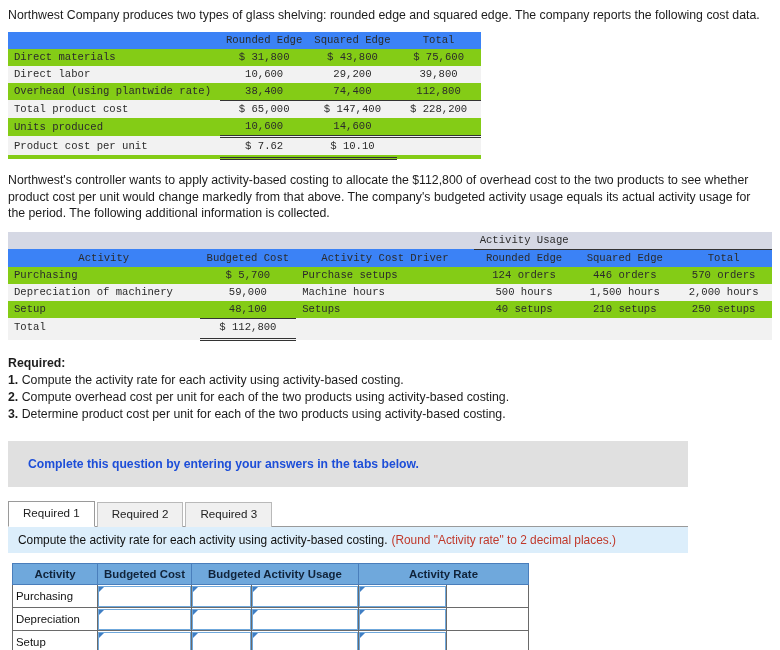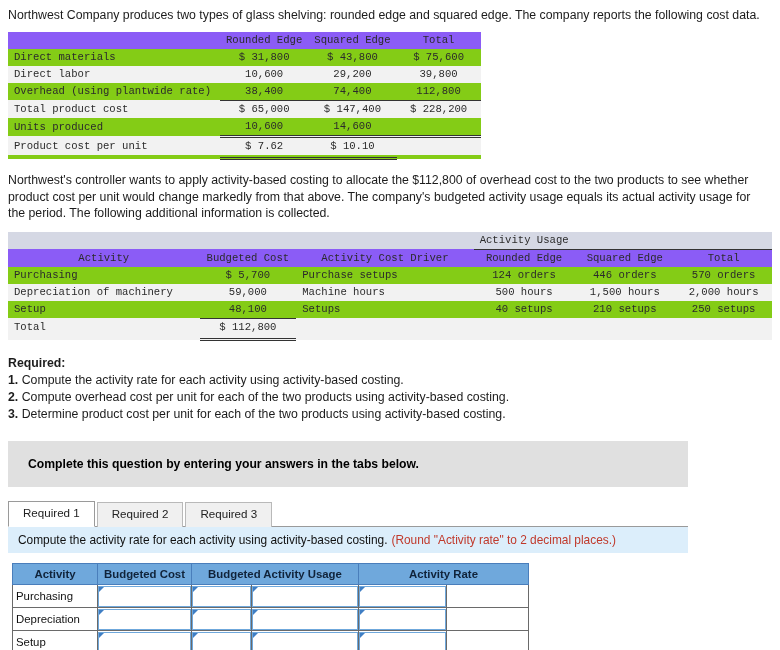--- a/index.html
+++ b/index.html
@@ -31,21 +31,21 @@
     line-height: 11px;
     border-collapse: collapse;
     color: #2b2b2b;
   }
   .mono-table td, .mono-table th {
     padding: 3px 6px;
     font-weight: normal;
     white-space: nowrap;
     vertical-align: bottom;
   }
-  .mono-table .hdr td { background: #8b5cf6; text-align: center; }
+  .mono-table .hdr td { background: #3b82f6; text-align: center; }
   .mono-table tr.shade td { background: #f2f2f2; }
   .mono-table tr.plain td { background: #84cc16; }
   .lbl { text-align: left; }
   .num { text-align: center; }
   .ctr { text-align: center; }
   .rule-top    { border-top: 1.2px solid #333; }
   .rule-dbl    { border-bottom: 3px double #333; }
   .spacer-row td { height: 4px; padding: 0; }
 
   
@@ -81,21 +81,21 @@
   .grey-banner {
     margin: 18px 8px 0 8px;
     width: 680px;
     height: 46px;
     background: #e0e0e0;
     display: flex;
     align-items: center;
     padding-left: 20px;
     font-size: 12.2px;
     font-weight: bold;
-    color: #000000;
+    color: #1d4ed8;
   }
 
   
   .tabstrip {
     margin: 7px 0 0 8px;
     width: 680px;
     display: flex;
     align-items: flex-end;
     border-bottom: 1.3px solid #9a9a9a;
     height: 33px;

